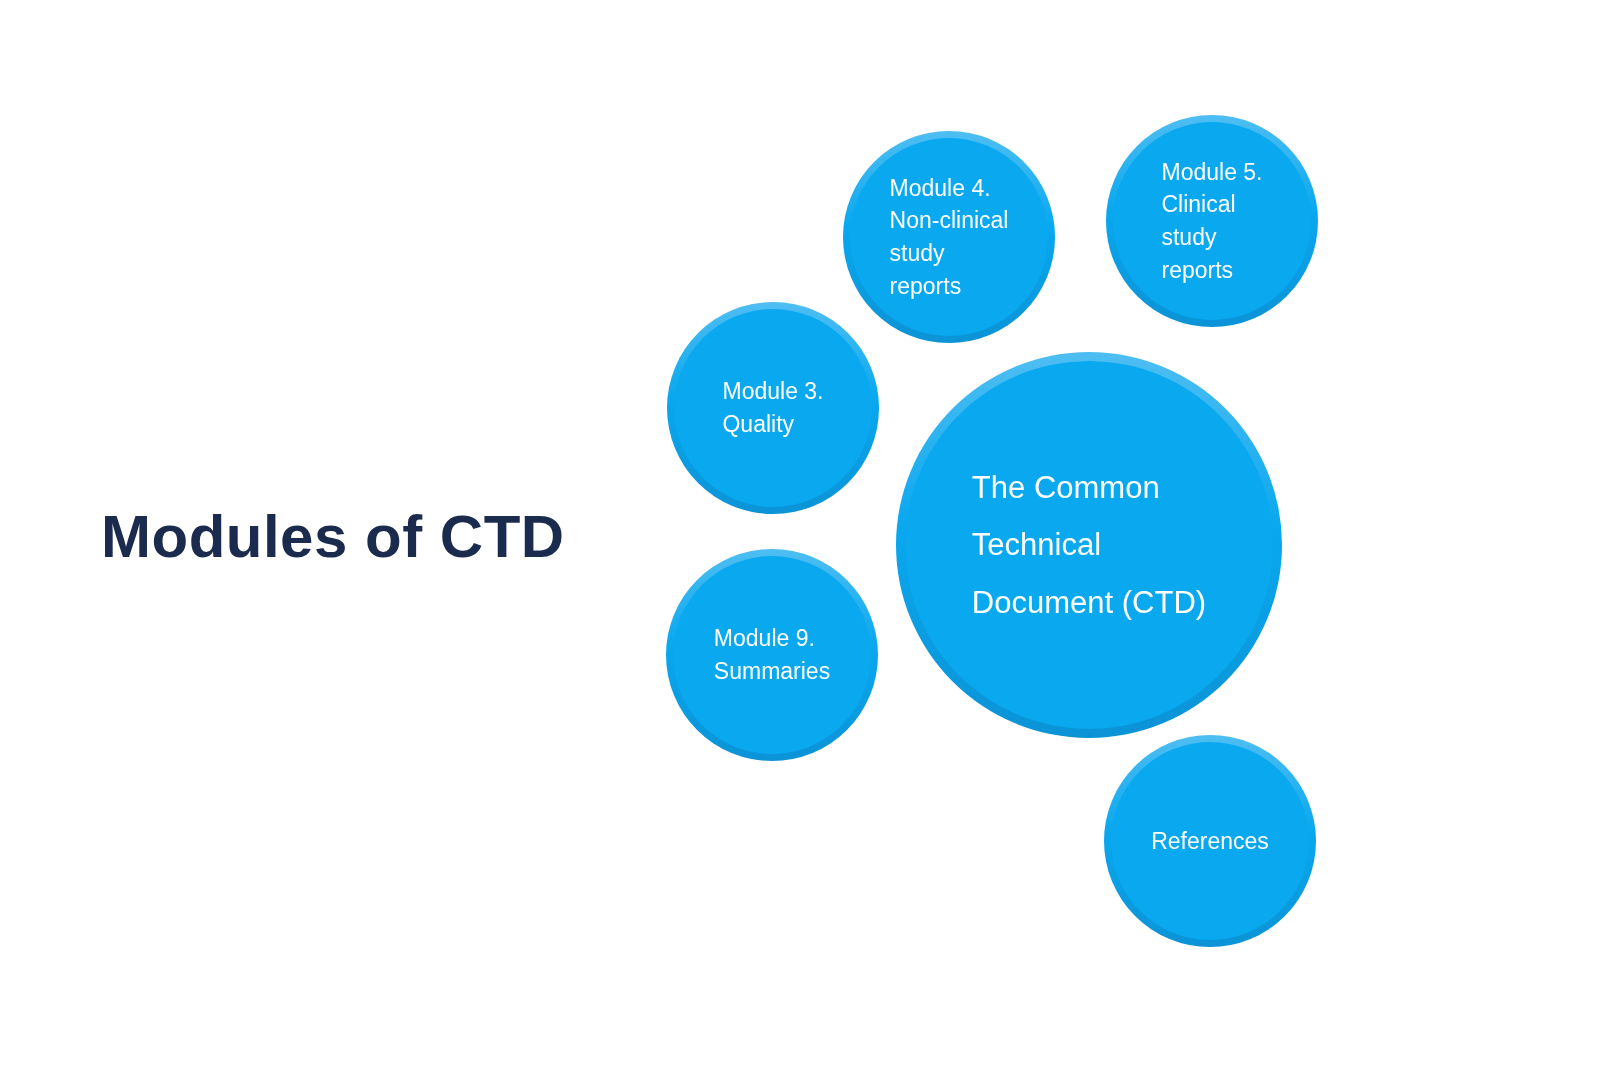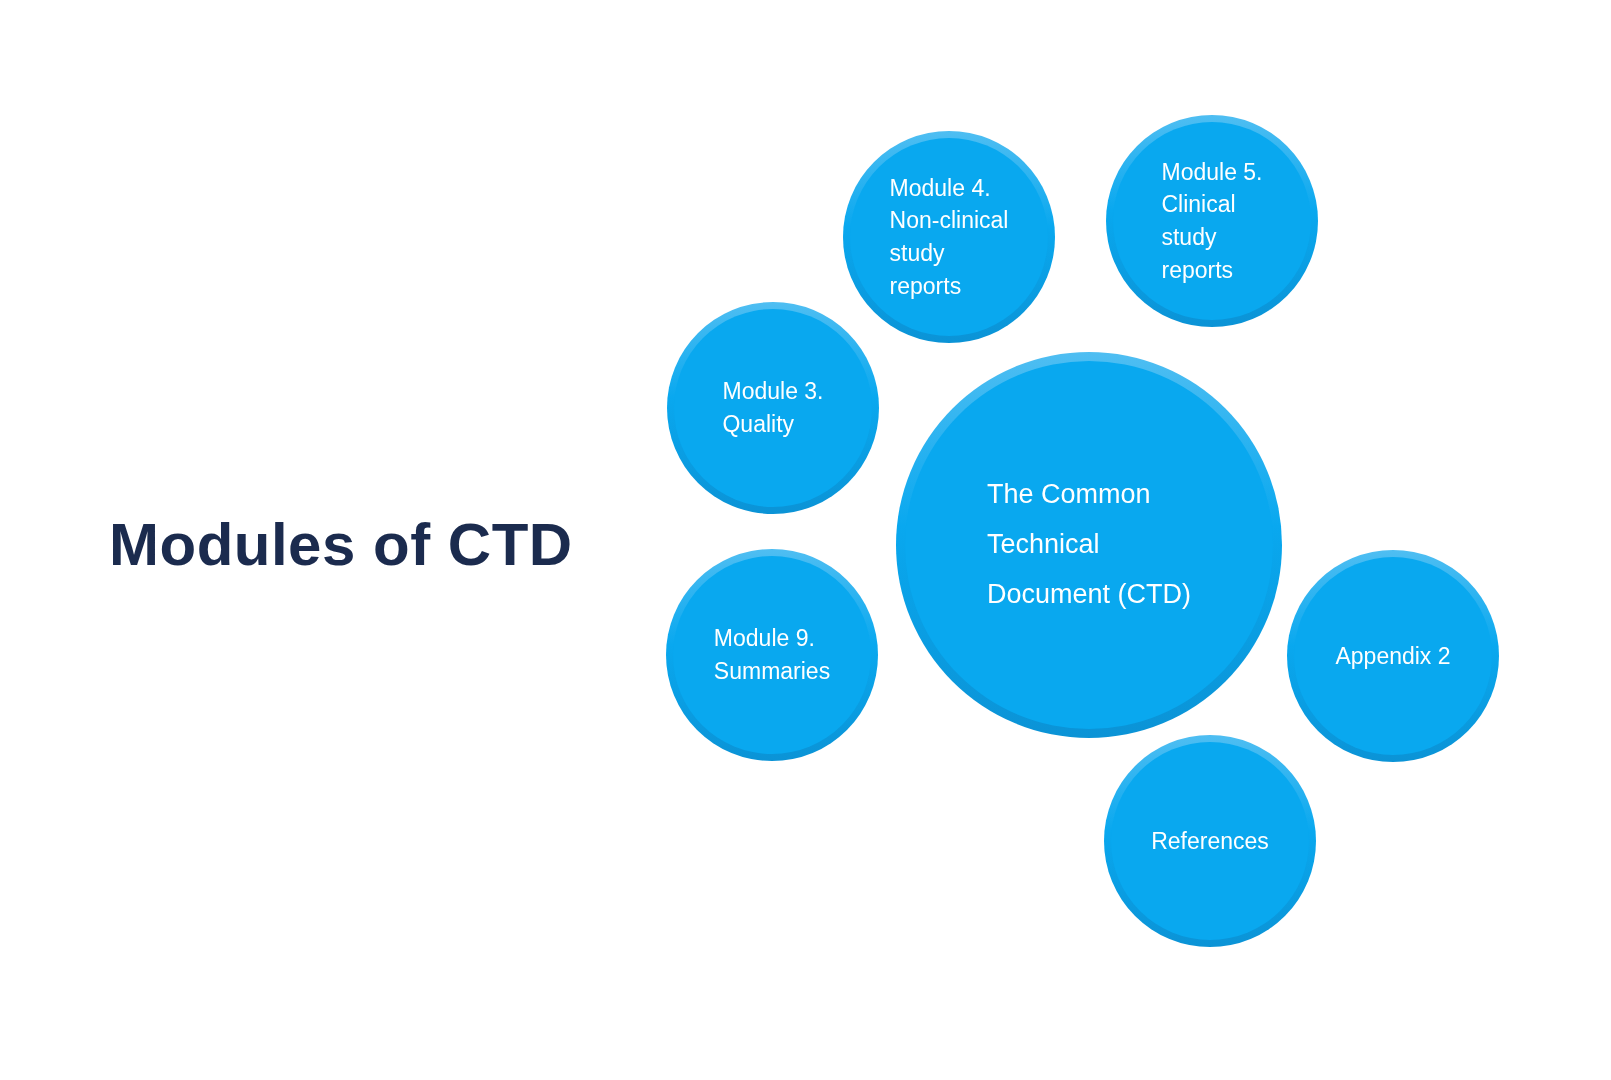--- a/index.html
+++ b/index.html
@@ -17,21 +17,21 @@
     width: 1611px;
     height: 1080px;
     background: var(--background);
     overflow: hidden;
     font-family: "Liberation Sans", "DejaVu Sans", sans-serif;
   }
   .title {
     position: absolute;
     left: 93px;
     top: 494px;
-    margin: 16px;
+    margin: 8px;
     font-size: 60px;
     font-weight: 800;
     letter-spacing: 0.5px;
     color: var(--title-color);
   }
   .circle {
     position: absolute;
     border-radius: 50%;
     padding: 7px;
     background: linear-gradient(180deg,
@@ -50,21 +50,21 @@
   }
   .circle .label {
     color: var(--label-color);
     font-weight: 400;
     text-align: left;
     white-space: pre-line;
   }
   .sat { width: 212px; height: 212px; }
   .sat .label { font-size: 23px; line-height: 1.42; }
   .center-circle { width: 386px; height: 386px; left: 896px; top: 352px; padding: 9px; }
-  .center-circle .label { font-size: 27px; line-height: 1.85; }
+  .center-circle .label { font-size: 31px; line-height: 1.85; }
 
   .c-m4  { left: 843px;  top: 131px; }
   .c-m5  { left: 1106px; top: 115px; }
   .c-a1  { left: 1284px; top: 304px; }
   .c-a2  { left: 1287px; top: 550px; }
   .c-ref { left: 1104px; top: 735px; }
   .c-m1  { left: 845px;  top: 733px; }
   .c-m2  { left: 666px;  top: 549px; }
   .c-m3  { left: 667px;  top: 302px; }
 </style>
@@ -95,25 +95,20 @@
   <div class="circle sat c-m5">
     <div class="inner">
       <span class="label">Module 5.
 Clinical
 study
 reports</span>
     </div>
   </div>
 
 
-  <div class="circle sat c-a2">
-    <div class="inner">
-      <span class="label">Appendix 2</span>
-    </div>
-  </div>
 
   <div class="circle sat c-ref">
     <div class="inner">
       <span class="label">References</span>
     </div>
   </div>
 
 
   <div class="circle sat c-m2">
     <div class="inner">

